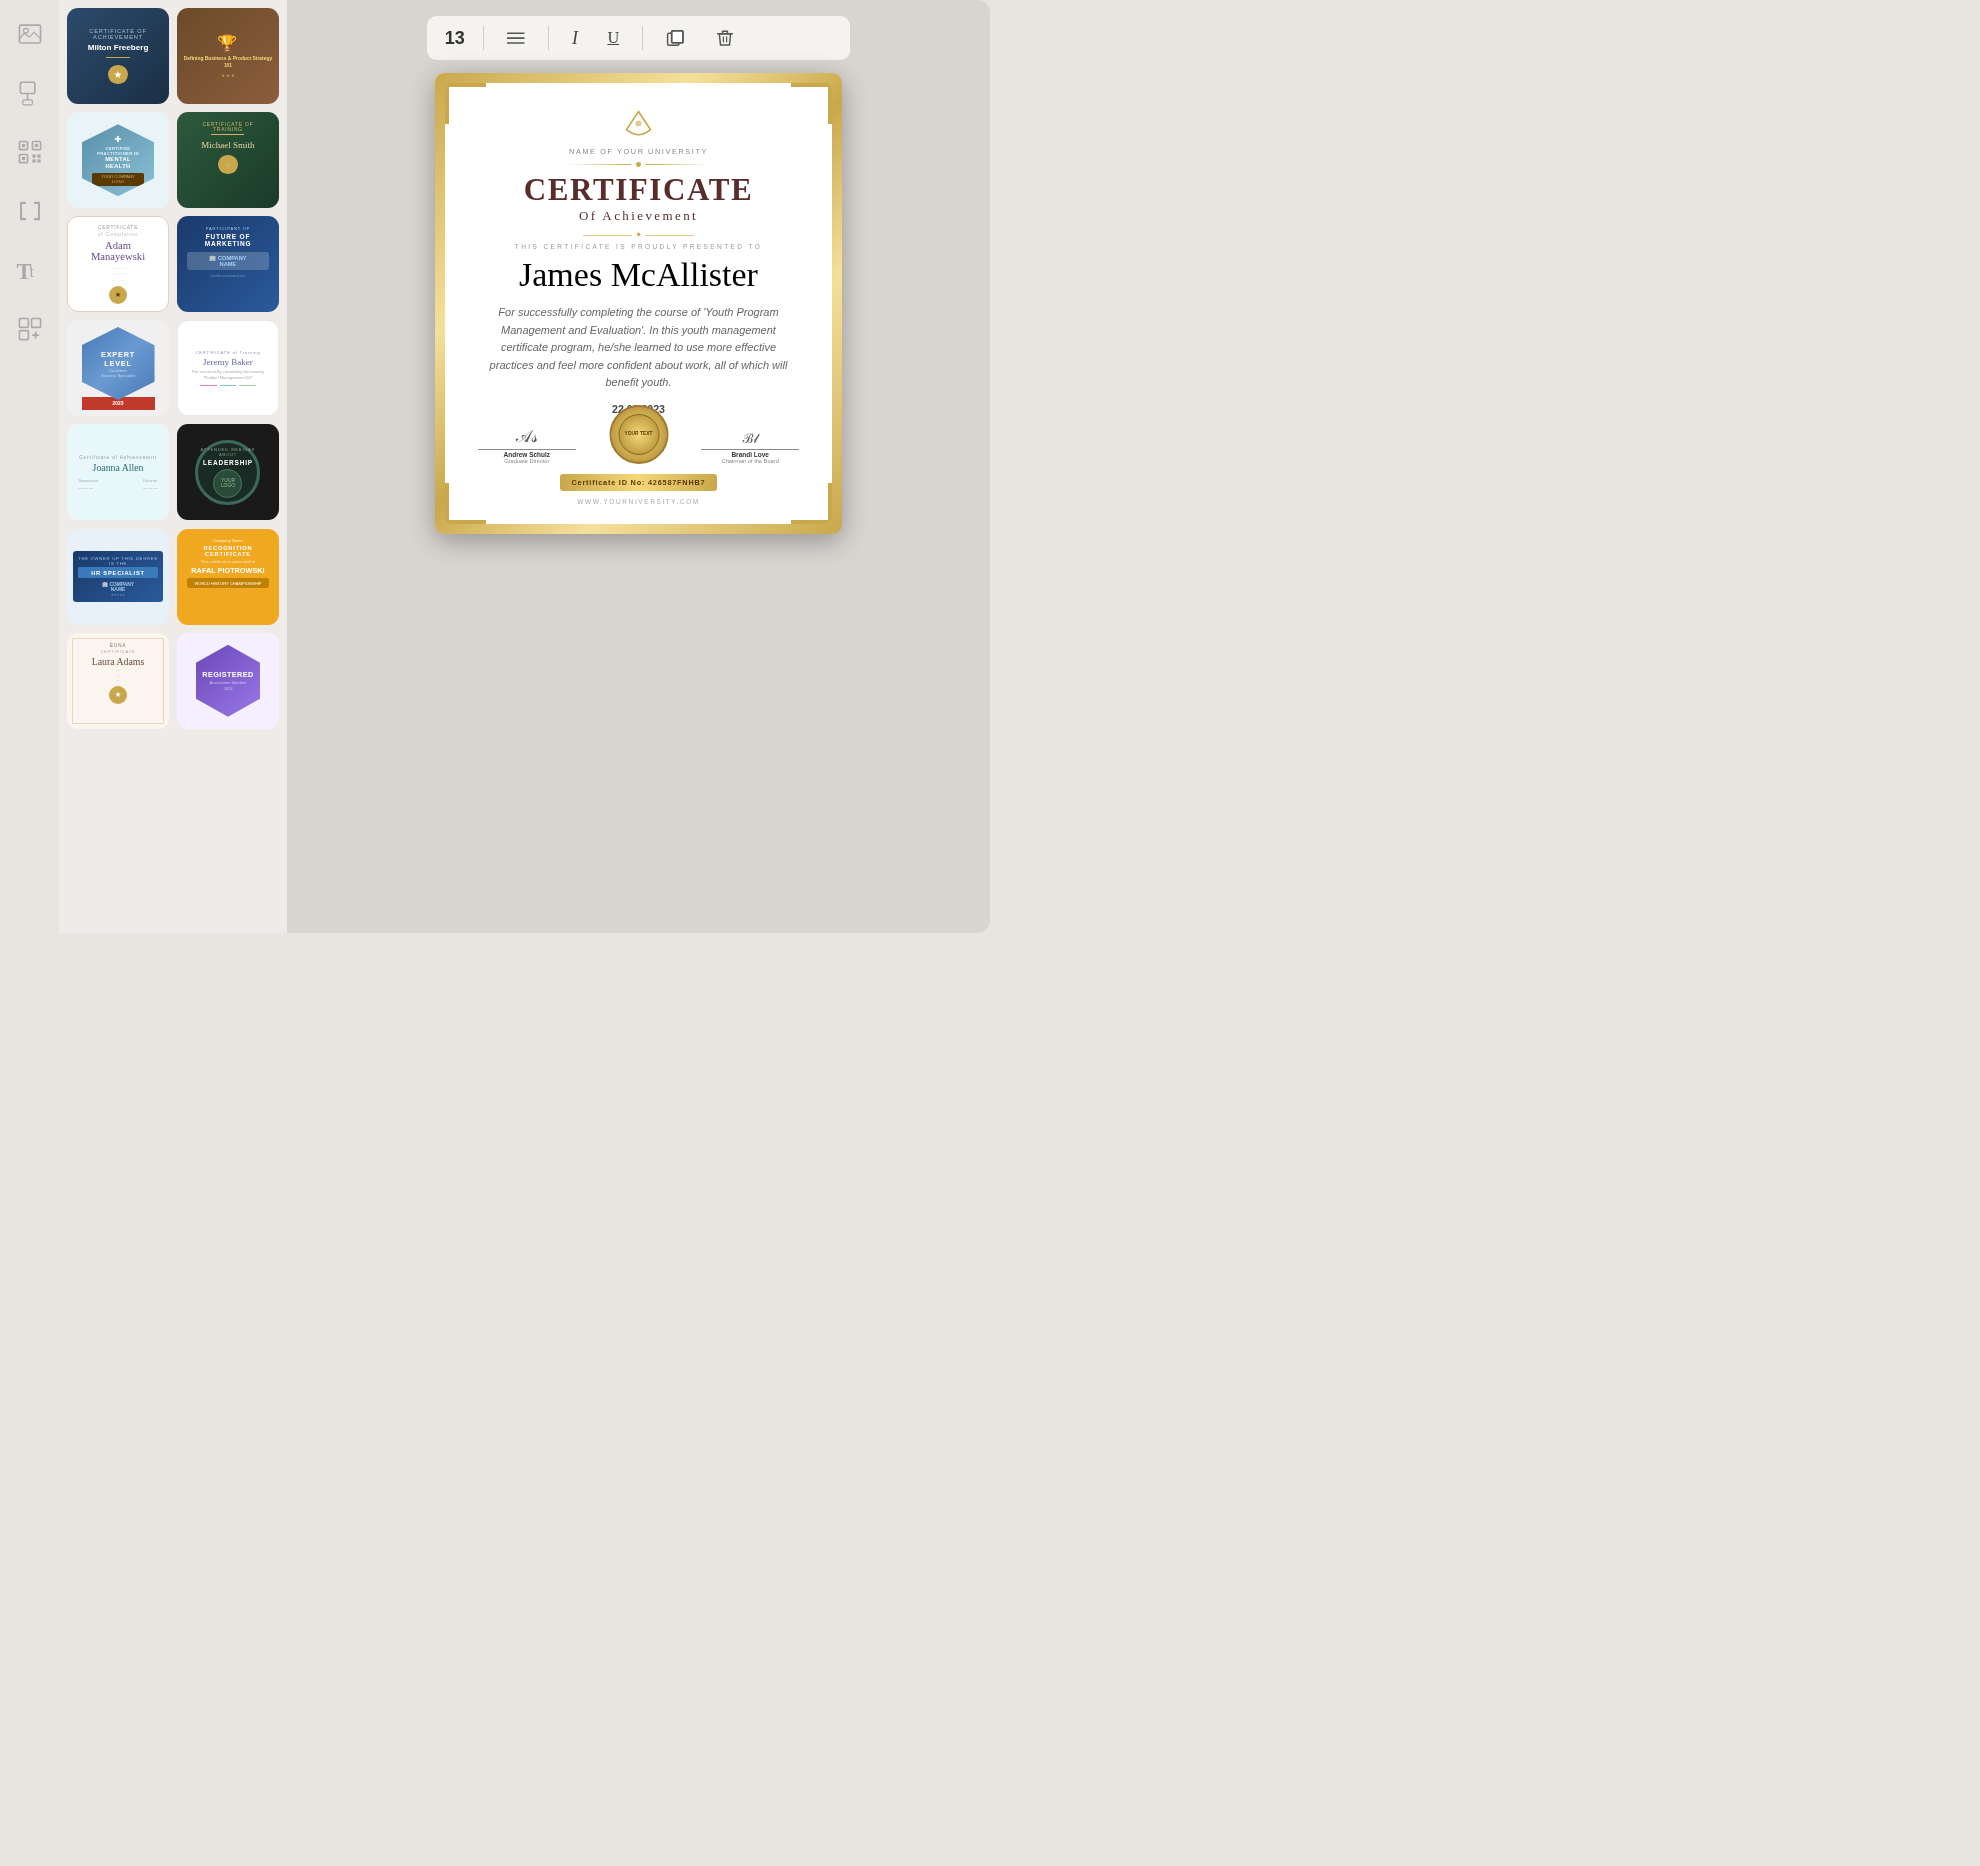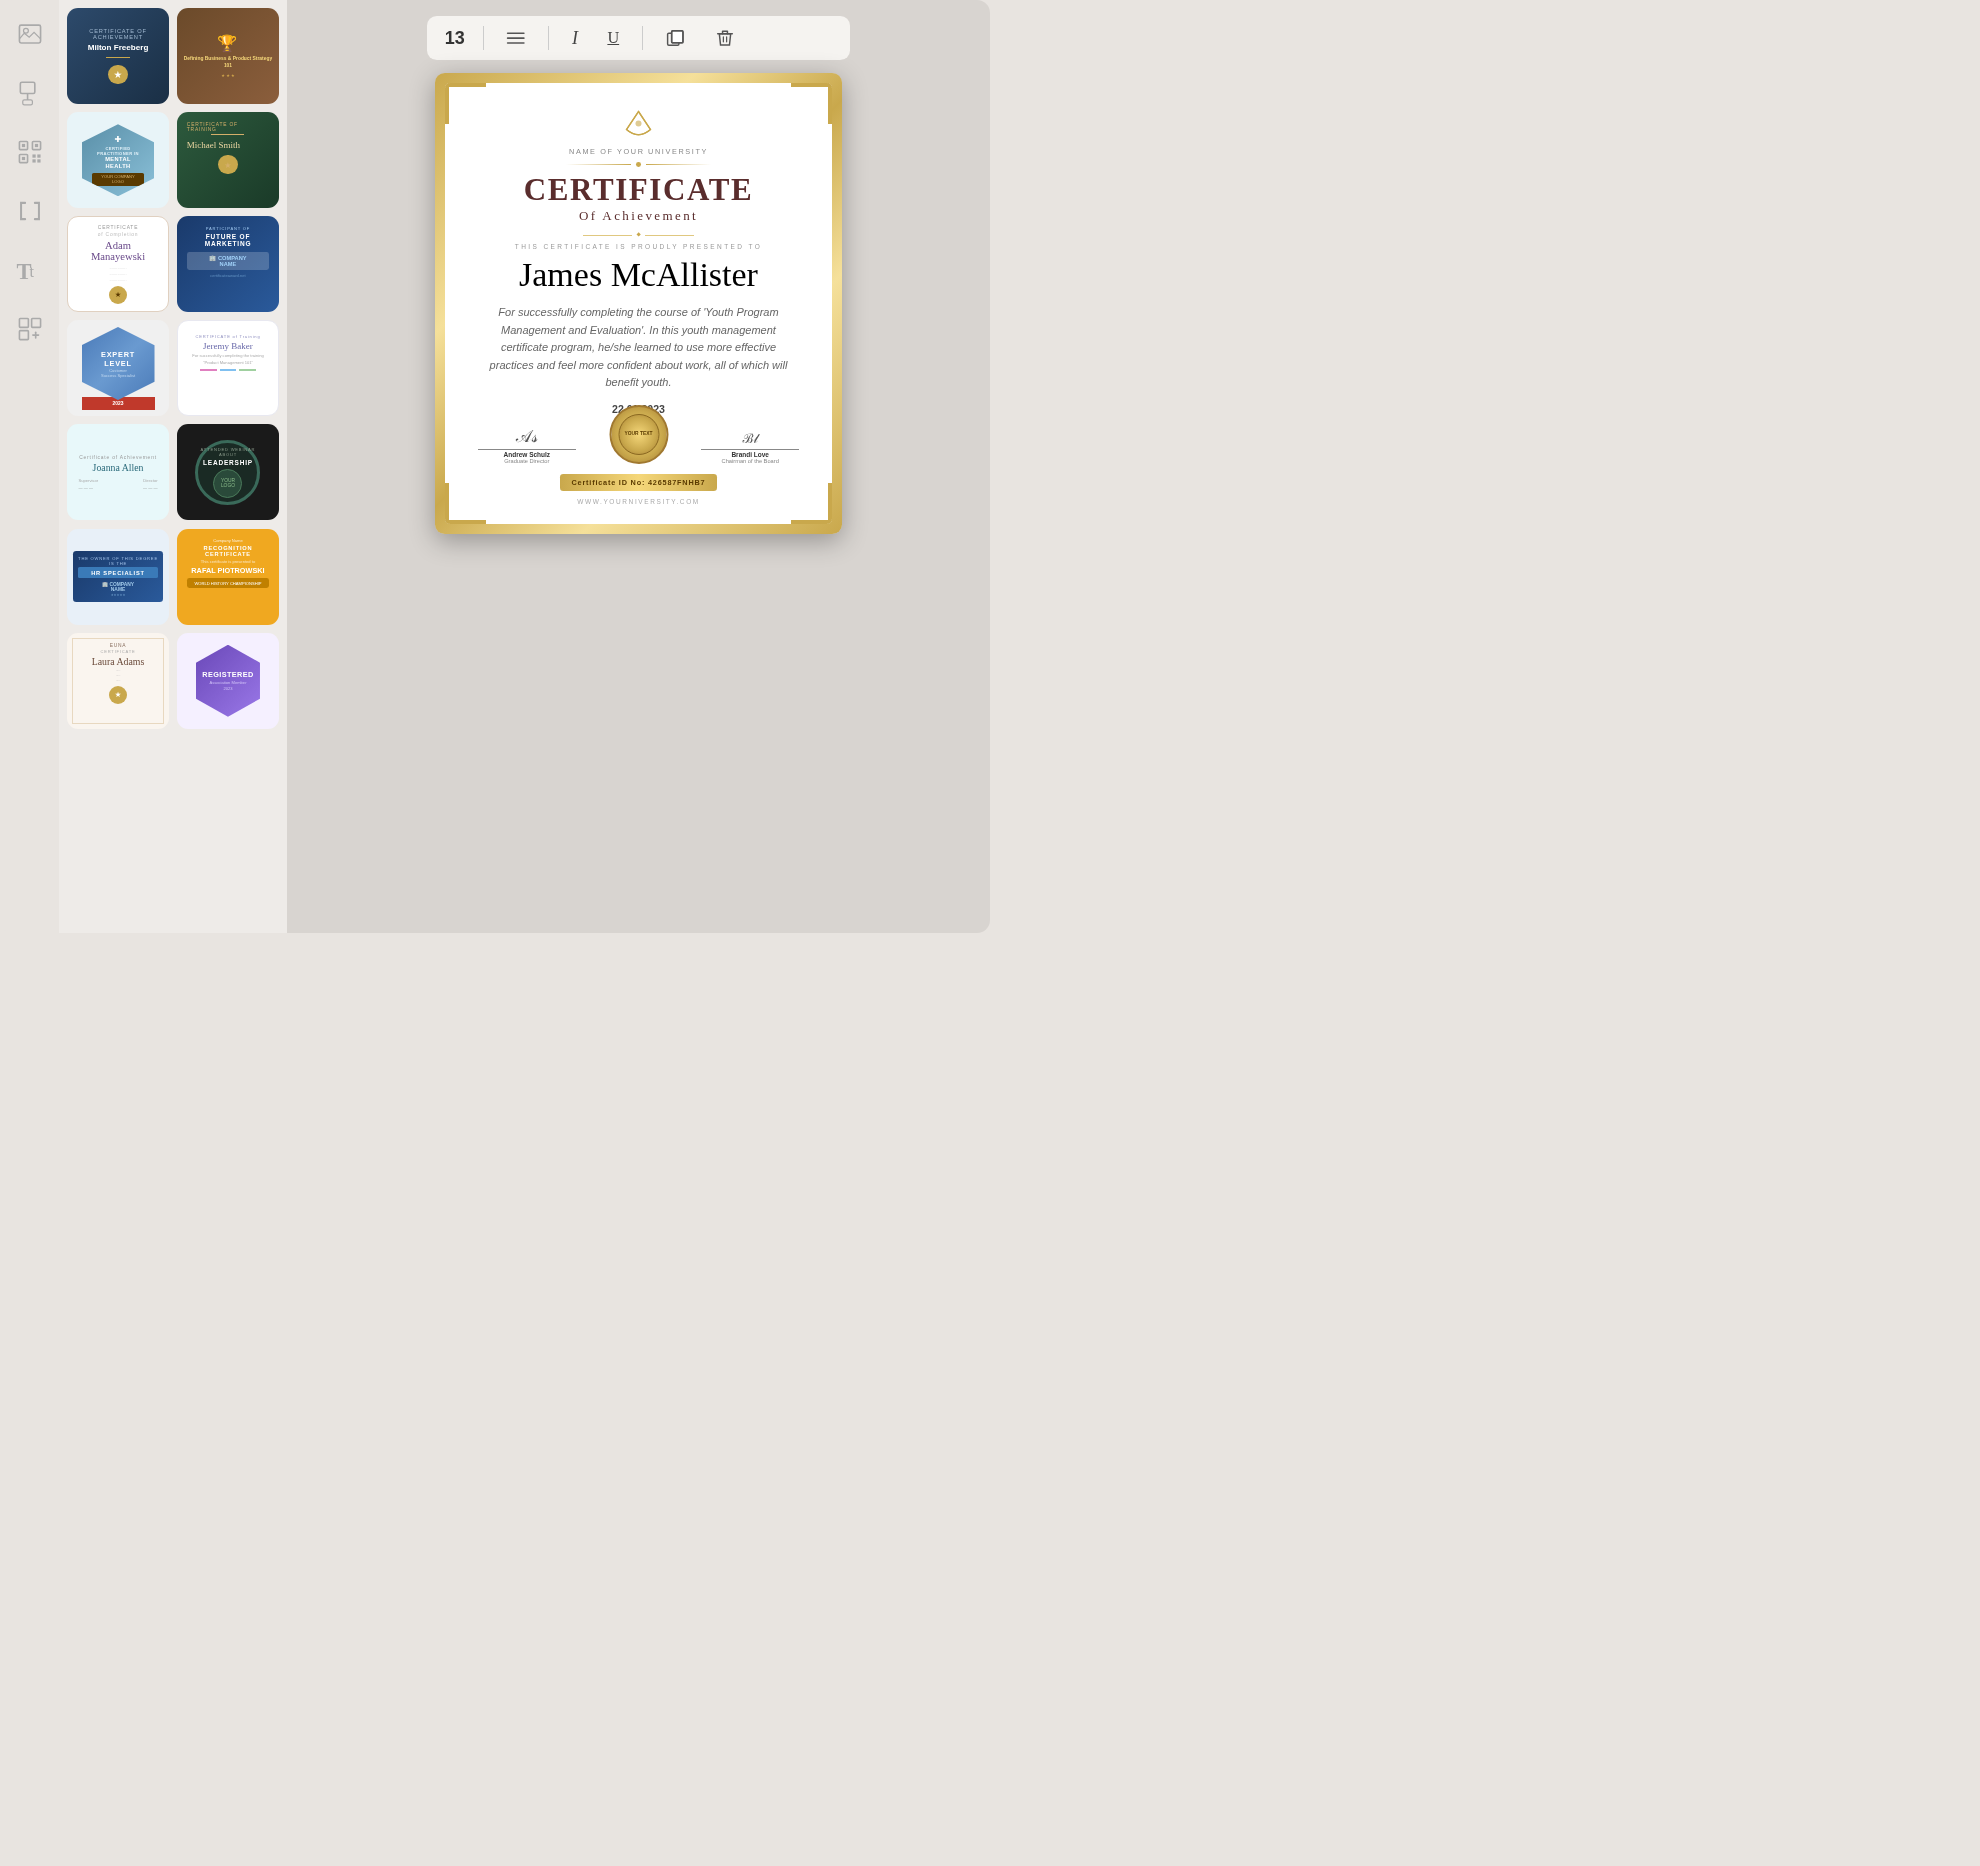--- a/index.html
+++ b/index.html
@@ -322,21 +322,21 @@
       align-items: center;
       justify-content: center;
     }
     
     .tmpl-8 {
       background: white;
       padding: 6.5px;
       display: flex;
       flex-direction: column;
       align-items: center;
-      justify-content: flex-start;
+      justify-content: center;
       border: 0.8px solid #e8e8f0;
     }
     
     .tmpl-9 {
       background: #e8f8fa;
       padding: 6.5px;
       display: flex;
       flex-direction: column;
       align-items: center;
       justify-content: center;
@@ -553,21 +553,21 @@
 
   <div class="template-item tmpl-3">
     <div style="width:72px;height:72px;clip-path:polygon(50% 0%,100% 25%,100% 75%,50% 100%,0% 75%,0% 25%);background:linear-gradient(135deg,#5a8fa8,#8ac0d8);display:flex;align-items:center;justify-content:center;flex-direction:column;text-align:center;padding:9.8px;">
       <div style="font-size:8.1px;color:white;margin-bottom:1.6px;">✚</div>
       <div style="font-size:4.1px;color:#e0f0f8;letter-spacing:0.4px;font-weight:600;">CERTIFIED PRACTITIONER IN</div>
       <div style="font-size:5.7px;color:white;font-weight:900;letter-spacing:0.4px;line-height:1.2;">MENTAL<br>HEALTH</div>
       <div style="margin-top:3.3px;background:#5a3a00;border-radius:1.6px;padding:1.6px 3.3px;font-size:4.1px;color:#d4af6a;">YOUR COMPANY LOGO</div>
     </div>
   </div>
   <div class="template-item tmpl-4">
-    <div style="padding:4.9px;width:100%;height:100%;">
+    <div style="text-align:center;padding:4.9px;width:100%;height:100%;">
       <div style="font-size:4.9px;color:#d4af6a;letter-spacing:0.8px;margin-bottom:2.4px;">CERTIFICATE OF TRAINING</div>
       <div style="width:33px;height:0.8px;background:#d4af6a;margin:0 auto 4.9px;"></div>
       <div style="font-size:9px;color:#e8d4a0;font-family:cursive;">Michael Smith</div>
       <div style="margin-top:4.9px;width:19.5px;height:19.5px;border-radius:50%;background:#c9a84c;margin:4.9px auto 0;display:flex;align-items:center;justify-content:center;font-size:8.1px;">★</div>
     </div>
   </div>
 
   <div class="template-item tmpl-5">
     <div style="text-align:center;padding:4.9px;">
       <div style="font-size:4.9px;color:#999;letter-spacing:0.8px;margin-bottom:1.6px;">CERTIFICATE</div>

